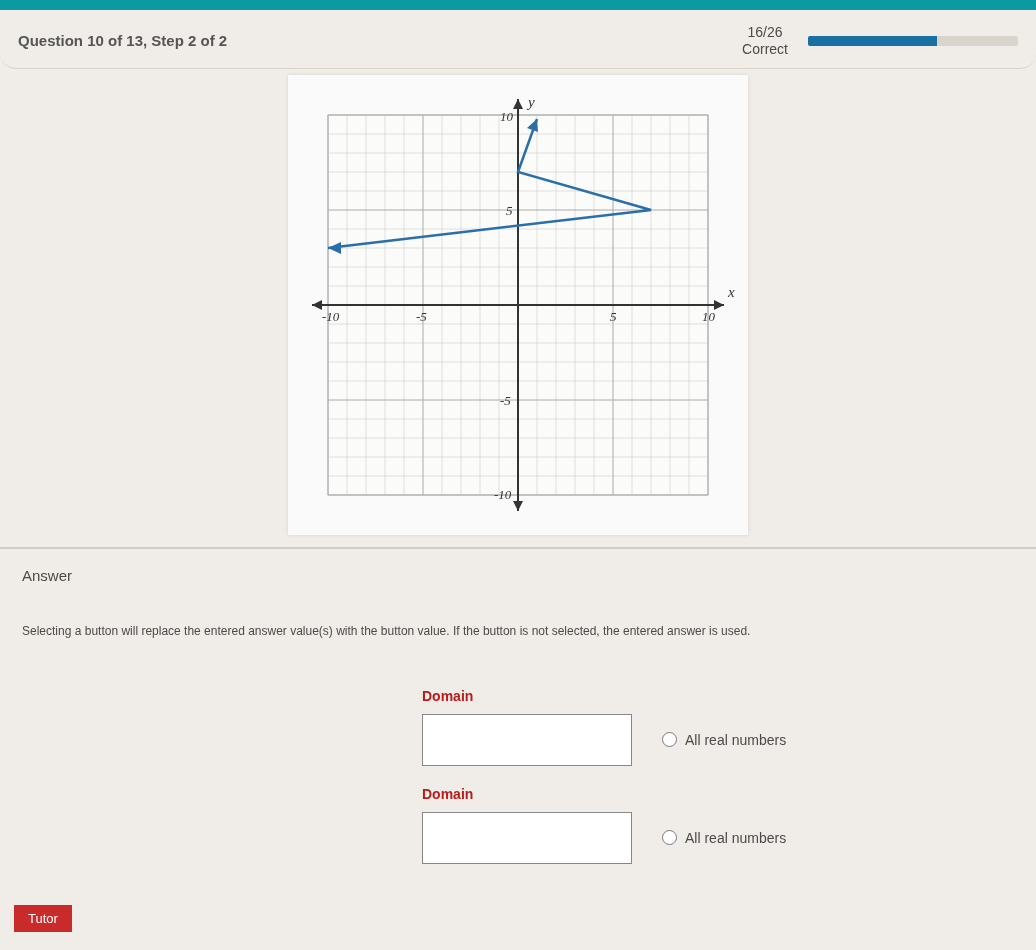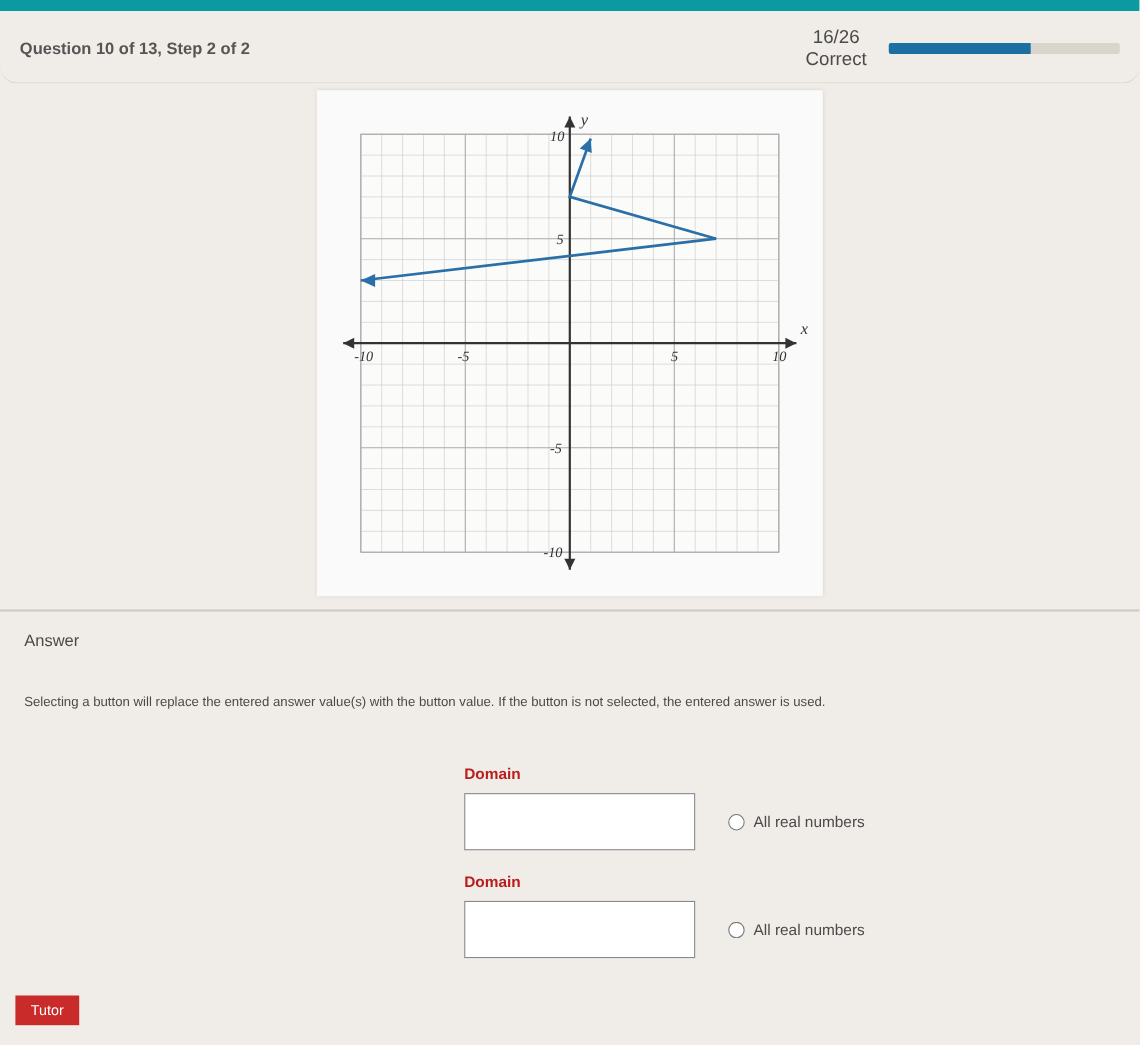--- a/index.html
+++ b/index.html
@@ -25,21 +25,21 @@
   .question-label {
     font-size: 15px;
     font-weight: 600;
     color: #555;
     flex: 0 0 auto;
   }
   .score-block {
     margin-left: auto;
     margin-right: 20px;
     text-align: center;
-    font-size: 17px;
+    font-size: 14px;
     color: #4a4a4a;
     line-height: 1.2;
   }
   .progress-wrap {
     width: 210px;
     height: 10px;
     background: #d9d5cd;
     position: relative;
     border-radius: 2px;
   }
@@ -93,21 +93,21 @@
     width: 210px;
     height: 52px;
     border: 1px solid #888;
     background: #fff;
     font-size: 14px;
     padding: 6px;
     margin-right: 30px;
   }
   .radio-opt {
     display: flex;
-    align-items: flex-end;
+    align-items: flex-start;
     font-size: 14px;
     color: #4a4a4a;
   }
   .radio-opt input { margin-right: 8px; width:15px; height:15px; }
   .tutor-btn {
     position: absolute;
     left: 14px;
     bottom: 18px;
     background: #c92a2a;
     color: #fff;

